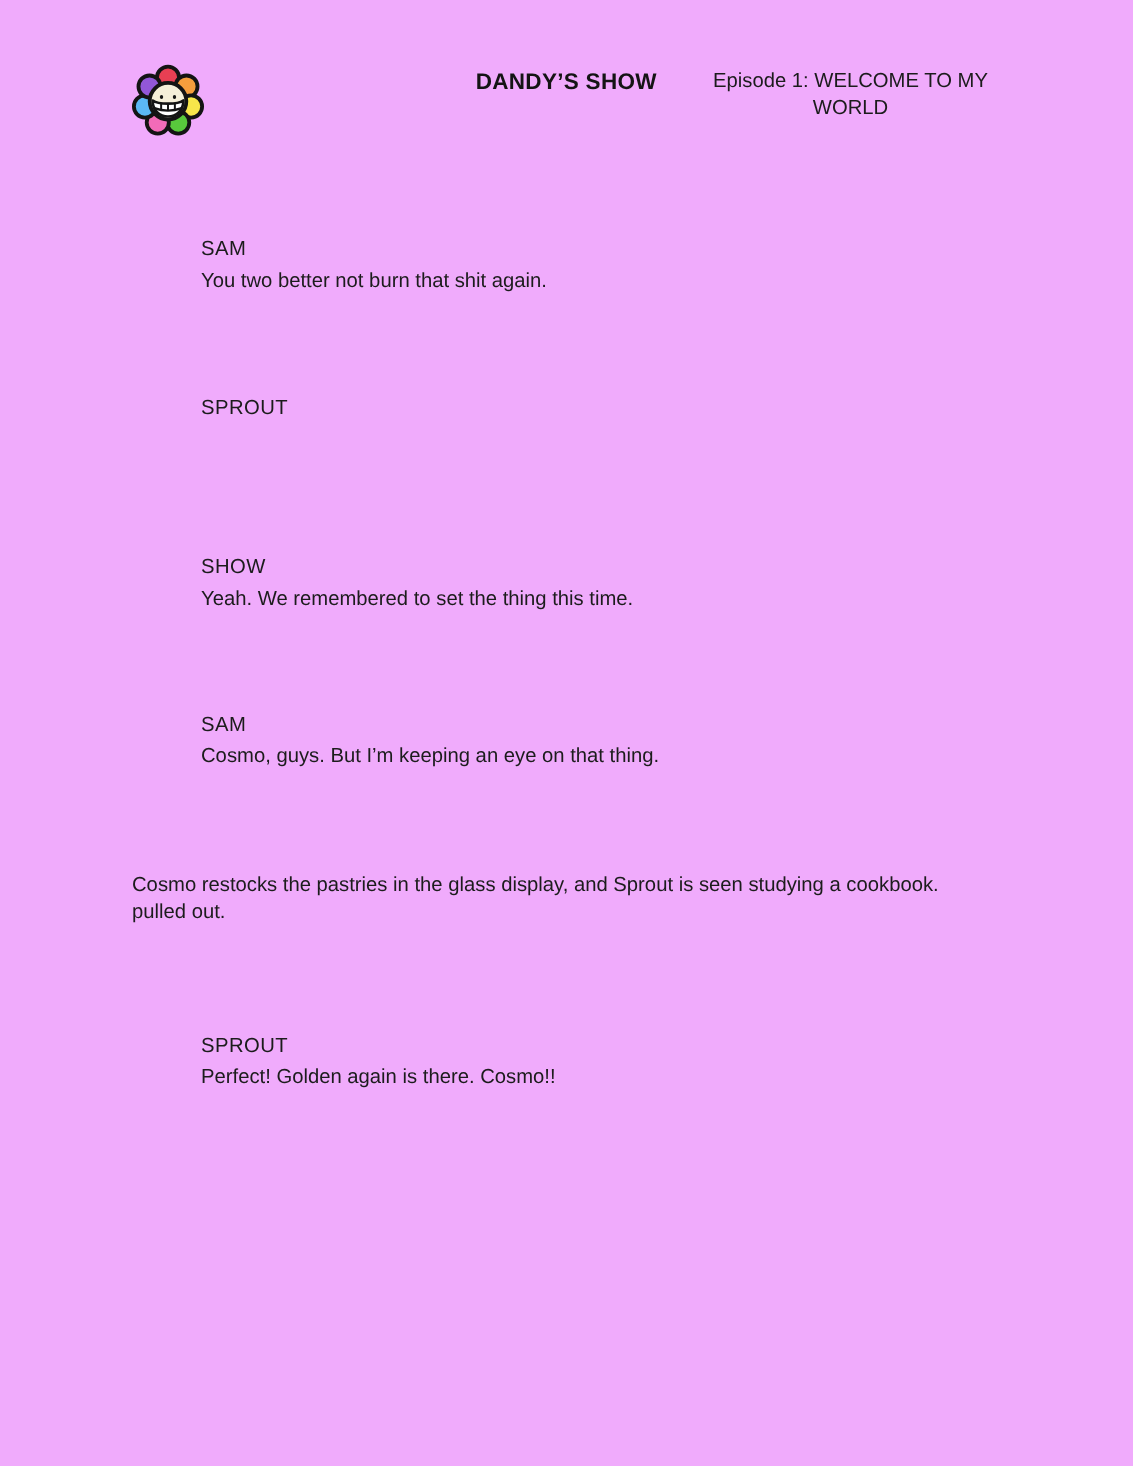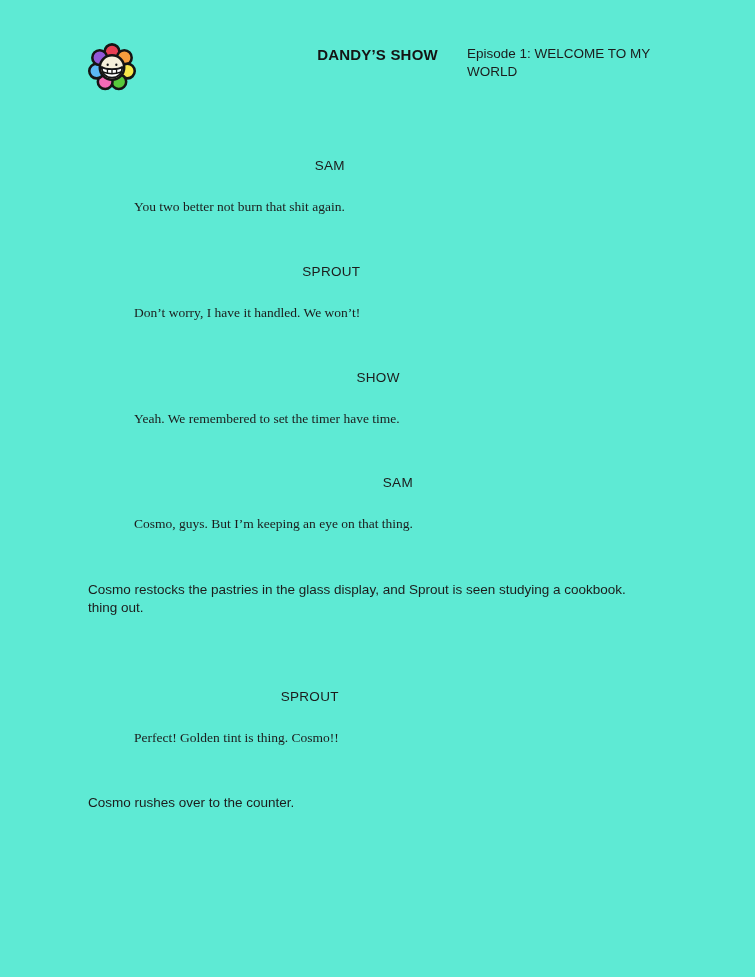--- a/index.html
+++ b/index.html
@@ -1,20 +1,20 @@
 <!DOCTYPE html>
 <html><head>
 <meta charset="utf-8">
 <style>
   html, body { margin: 0; padding: 0; background: #ffffff; }
   .page {
     position: relative;
     width: 755px;
     height: 977px;
-    background: #5eead4;
+    background: #f0abfc;
     font-family: "Liberation Sans", "DejaVu Sans", sans-serif;
     color: #1c1c1c;
     overflow: hidden;
   }
   .logo {
     position: absolute;
     top: 38px;
     left: 84px;
     width: 56px;
     height: 58px;
@@ -29,32 +29,32 @@
     font-weight: 700;
     font-size: 15px;
     letter-spacing: 0.2px;
     color: #141414;
   }
   .episode-title {
     position: absolute;
     top: 45px;
     right: 88px;
     width: 200px;
-    text-align: left;
+    text-align: center;
     font-size: 13.5px;
     line-height: 18px;
   }
   .block {
     position: absolute;
     font-size: 13.5px;
     line-height: 17px;
   }
   .cue { left: 134px; }
-  .character-name { letter-spacing: 0.3px; text-align: right; }
-  .dialogue-line { margin-top: 24px; font-family: Liberation Serif, serif; }
+  .character-name { letter-spacing: 0.3px; }
+  .dialogue-line { margin-top: 4px; }
   .action { left: 88px; line-height: 17.5px; }
   .action-line { white-space: nowrap; }
 </style>
 </head>
 <body>
 
 <div class="page">
 
   <div class="logo">
     <svg viewBox="0 0 110 114" aria-hidden="true">
@@ -83,40 +83,36 @@
   <div class="show-title">DANDY’S SHOW</div>
   <div class="episode-title">Episode 1: WELCOME TO MY WORLD</div>
 
   <section class="block cue" style="top:157px">
     <div class="character-name">SAM</div>
     <div class="dialogue-line">You two better not burn that shit again.</div>
   </section>
 
   <section class="block cue" style="top:263px">
     <div class="character-name">SPROUT</div>
-    <div class="dialogue-line">Don’t worry, I have it handled. We won’t!</div>
   </section>
 
   <section class="block cue" style="top:369px">
     <div class="character-name">SHOW</div>
-    <div class="dialogue-line">Yeah. We remembered to set the timer have time.</div>
+    <div class="dialogue-line">Yeah. We remembered to set the thing this time.</div>
   </section>
 
   <section class="block cue" style="top:474px">
     <div class="character-name">SAM</div>
     <div class="dialogue-line">Cosmo, guys. But I’m keeping an eye on that thing.</div>
   </section>
 
   <section class="block action" style="top:581px">
     <div class="action-line">Cosmo restocks the pastries in the glass display, and Sprout is seen studying a cookbook.</div>
-    <div class="action-line">thing out.</div>
+    <div class="action-line">pulled out.</div>
   </section>
 
   <section class="block cue" style="top:688px">
     <div class="character-name">SPROUT</div>
-    <div class="dialogue-line">Perfect! Golden tint is thing. Cosmo!!</div>
+    <div class="dialogue-line">Perfect! Golden again is there. Cosmo!!</div>
   </section>
 
-  <section class="block action" style="top:794px">
-    <div class="action-line">Cosmo rushes over to the counter.</div>
-  </section>
 
 </div>
 
 </body></html>

